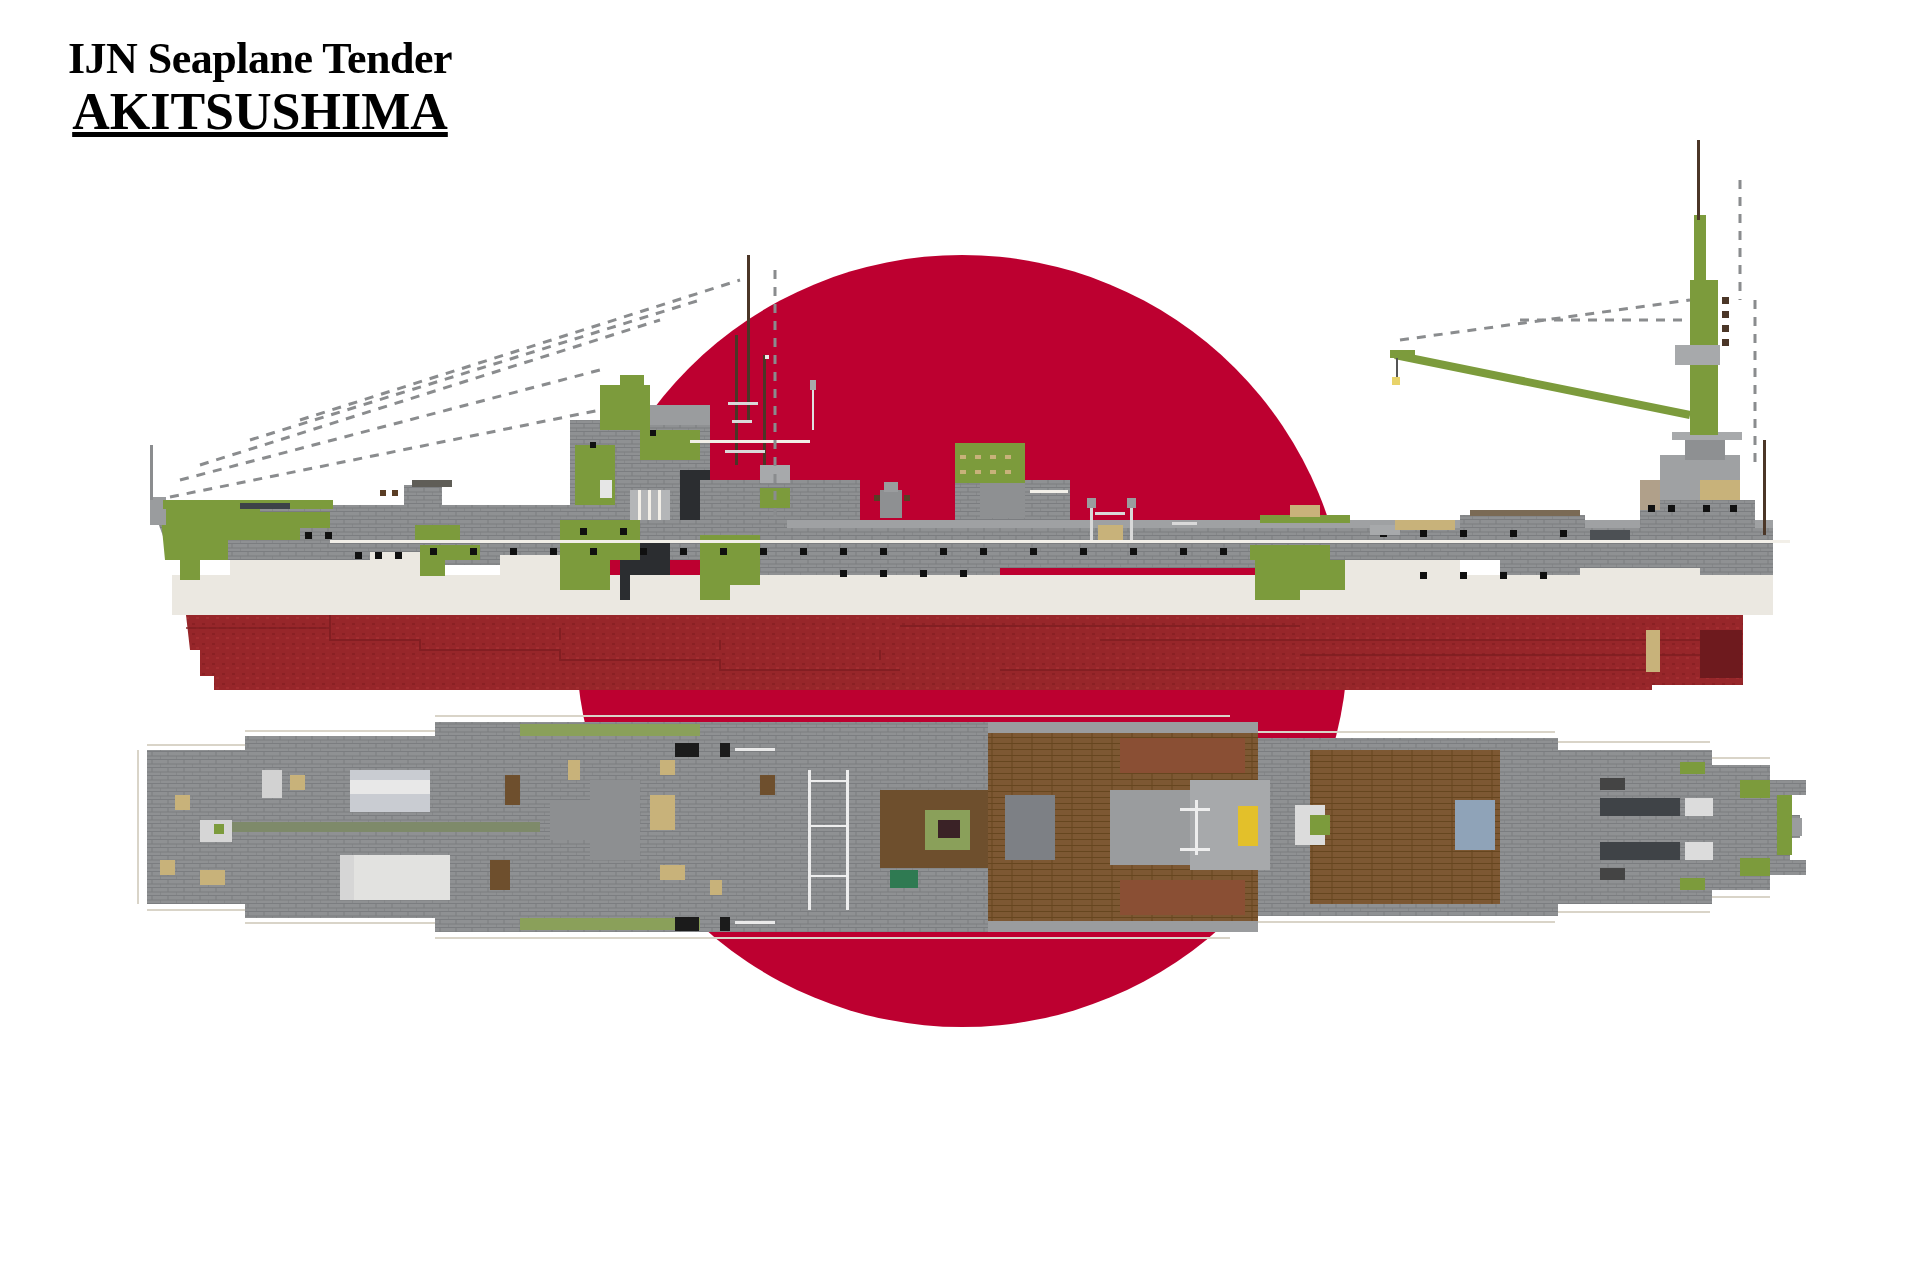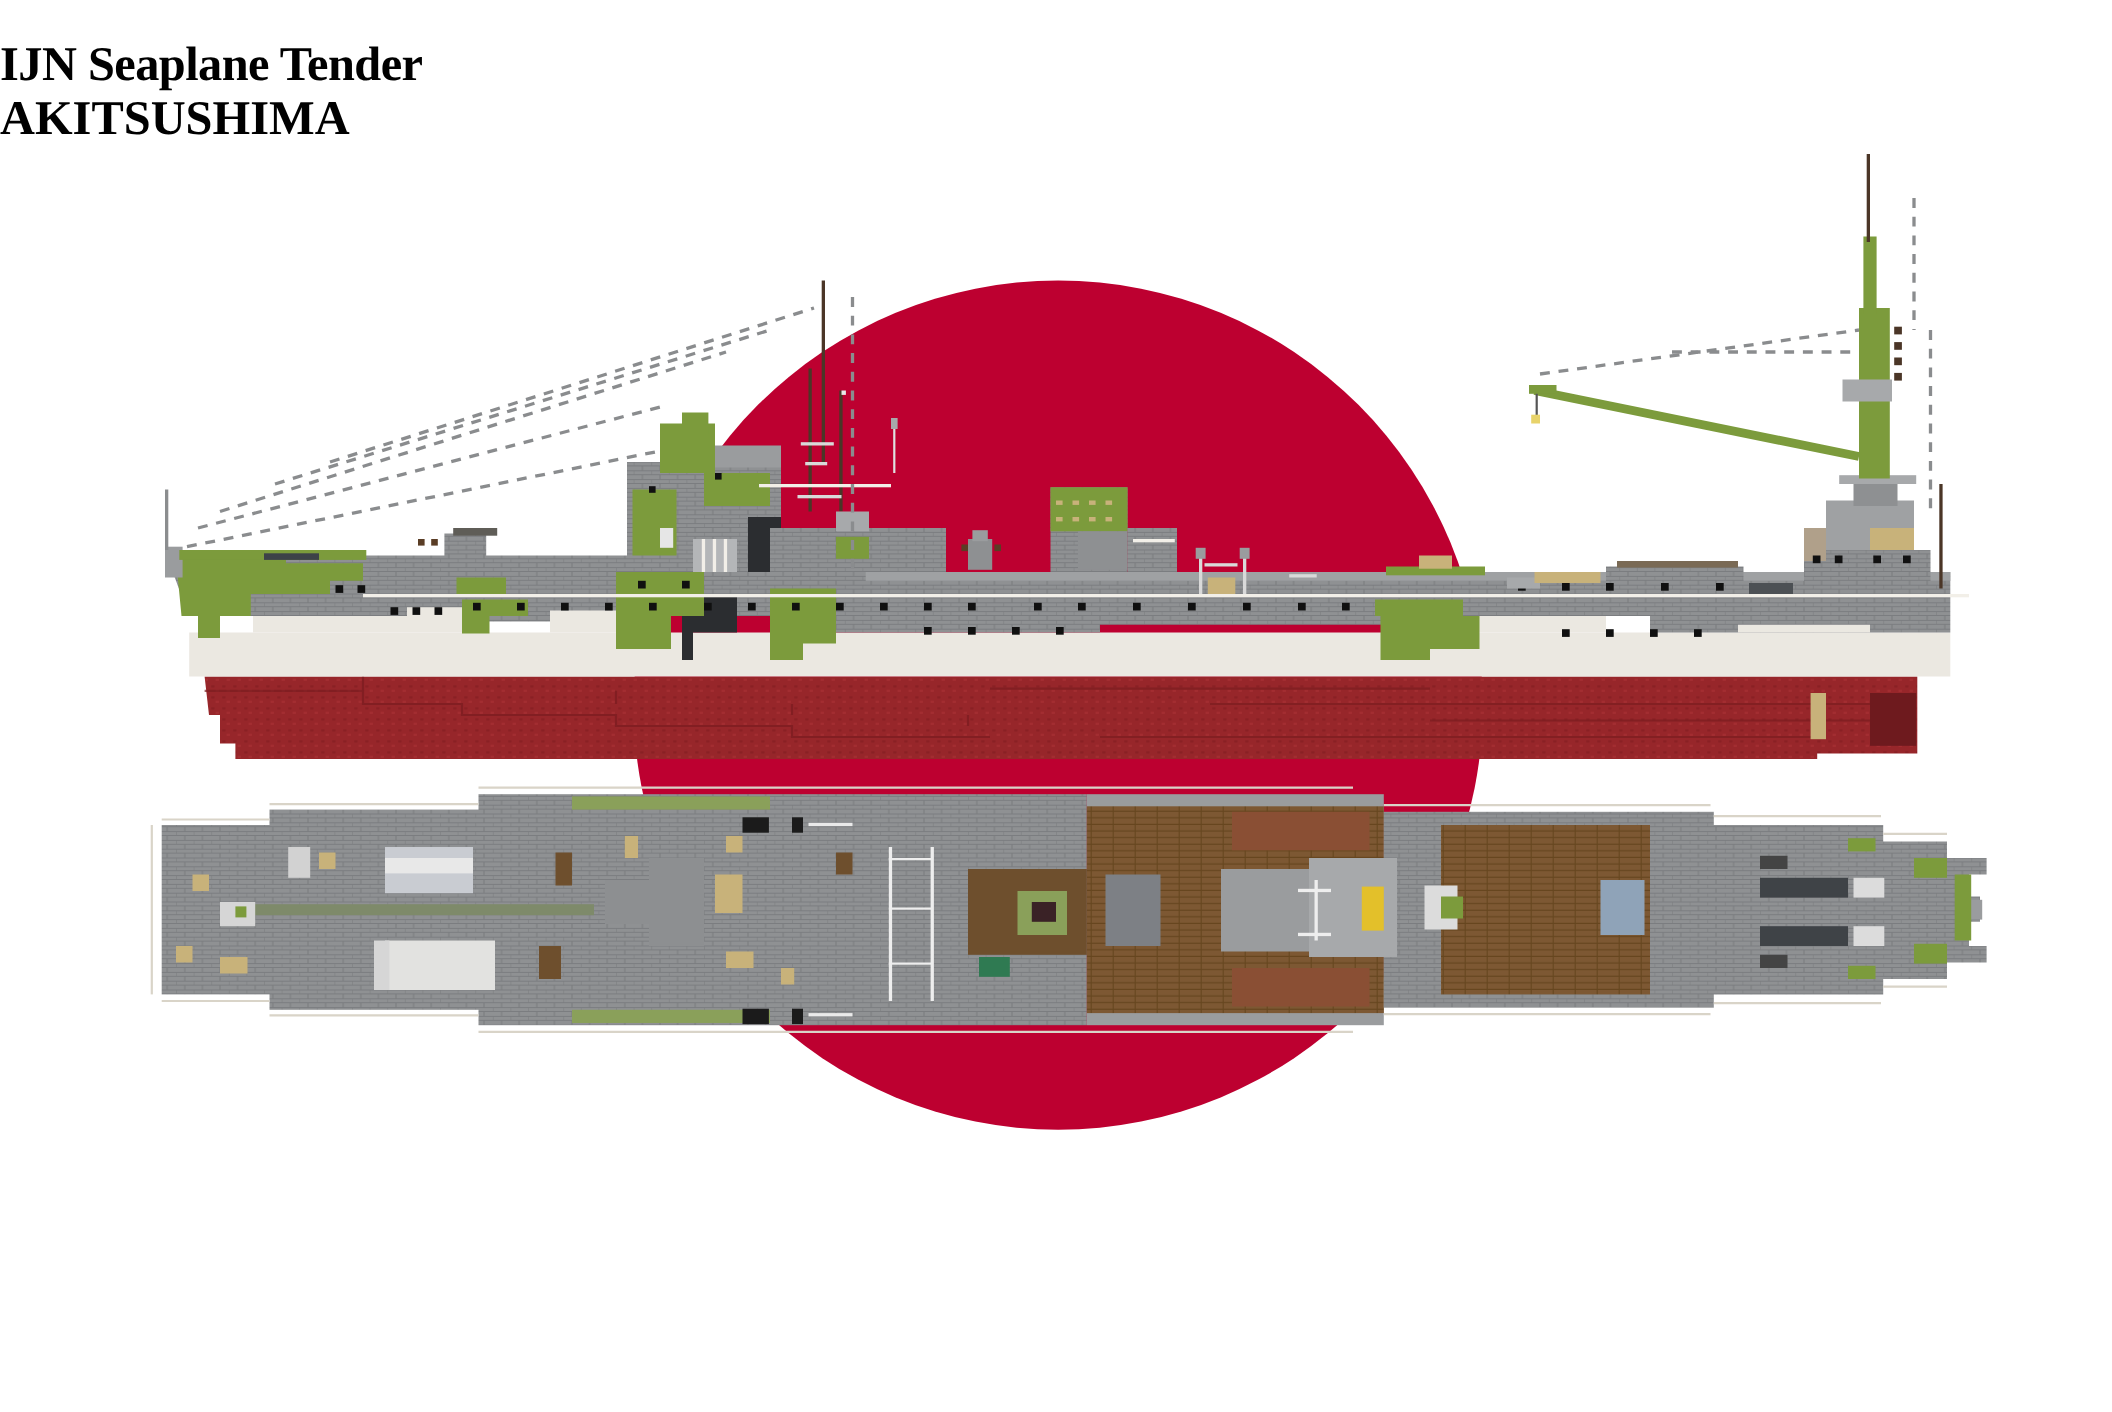--- a/index.html
+++ b/index.html
@@ -1,19 +1,19 @@
 <!DOCTYPE html>
 <html><head>
 <meta charset="utf-8">
 <style>
   html, body { margin:0; padding:0; background:#ffffff; }
   body { width:1920px; height:1284px; position:relative; overflow:hidden; font-family:"Liberation Serif","DejaVu Serif",serif; }
-  .title { position:absolute; left:0; top:34px; width:520px; color:#000; font-weight:bold; line-height:1.12; }
+  .title { position:absolute; left:0; top:34px; width:520px; text-align:center; color:#000; font-weight:bold; line-height:1.12; }
   .title .l1 { font-size:44px; letter-spacing:-0.5px; display:block; }
-  .title .l2 { font-size:44px; letter-spacing:0px; display:block; }
+  .title .l2 { font-size:52px; letter-spacing:0px; display:block;text-decoration:underline; }
   svg.art { position:absolute; left:0; top:0; }
 </style>
 </head>
 <body>
 
 <div class="title">
   <span class="l1">IJN Seaplane Tender</span>
   <span class="l2">AKITSUSHIMA</span>
 </div>
 

